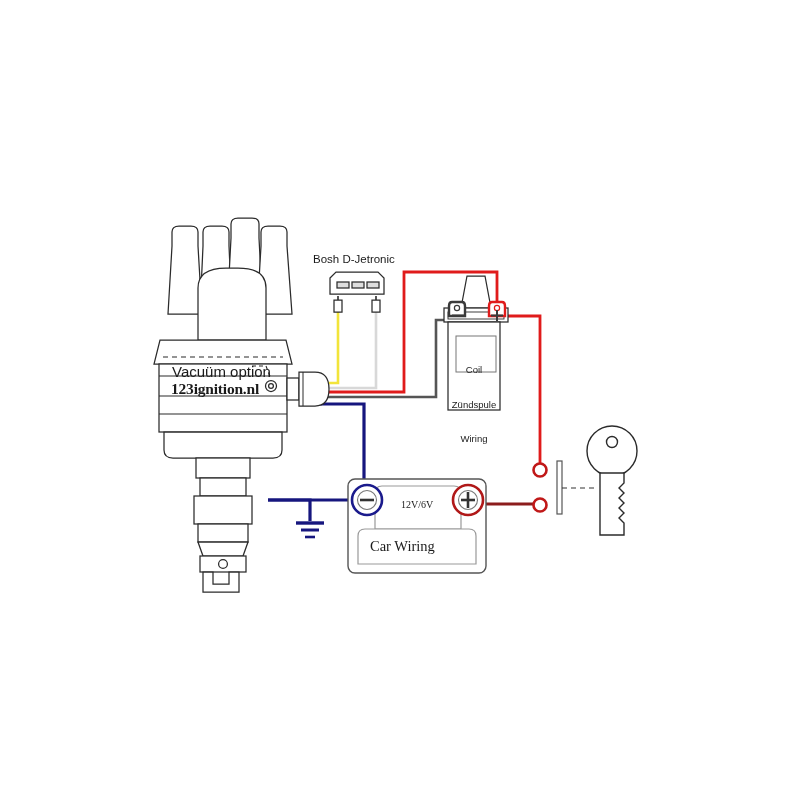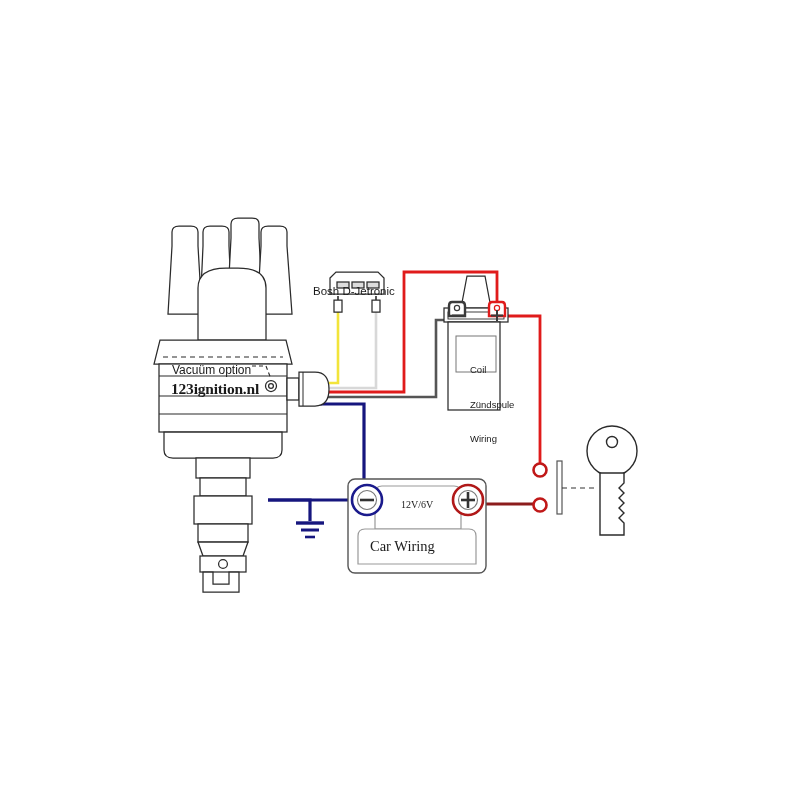--- a/index.html
+++ b/index.html
@@ -2,25 +2,25 @@
 <html><head>
 <meta charset="utf-8">
 <title>Wiring diagram</title>
 <style>
   html,body{margin:0;padding:0;background:#ffffff;}
   body{width:800px;height:800px;font-family:"Liberation Sans",sans-serif;overflow:hidden;}
   #stage{position:relative;width:800px;height:800px;background:#ffffff;}
   #diagram{position:absolute;left:0;top:0;width:800px;height:800px;}
   .lbl{position:absolute;white-space:pre;color:#1a1a1a;}
   #title-block{left:408px;top:203px;font-size:16.5px;line-height:22px;}
-  #djet-label{left:313px;top:253px;font-size:11.5px;margin-top:32px;}
-  #vac-label{left:172px;top:363px;font-size:12px;}
+  #djet-label{left:313px;top:253px;font-size:11.5px;}
+  #vac-label{left:172px;top:363px;font-size:15px;}
   #brand-label{left:171px;top:380px;font-size:15.5px;font-weight:bold;
                font-family:"Liberation Serif",serif;letter-spacing:-0.2px;text-align:center;}
-  #coil-label{left:470px;top:341px;font-size:9.5px;line-height:11.5px;width:46px;}
+  #coil-label{left:451px;top:341px;font-size:9.5px;line-height:11.5px;text-align:center;width:46px;}
   #batt-volt{left:401px;top:499px;font-size:10px;font-weight:normal;
              font-family:"Liberation Serif",serif;}
   #batt-name{left:370px;top:538px;font-size:14.5px;
              font-family:"Liberation Serif",serif;}
 </style>
 </head>
 <body>
 
 <div id="stage">
 

